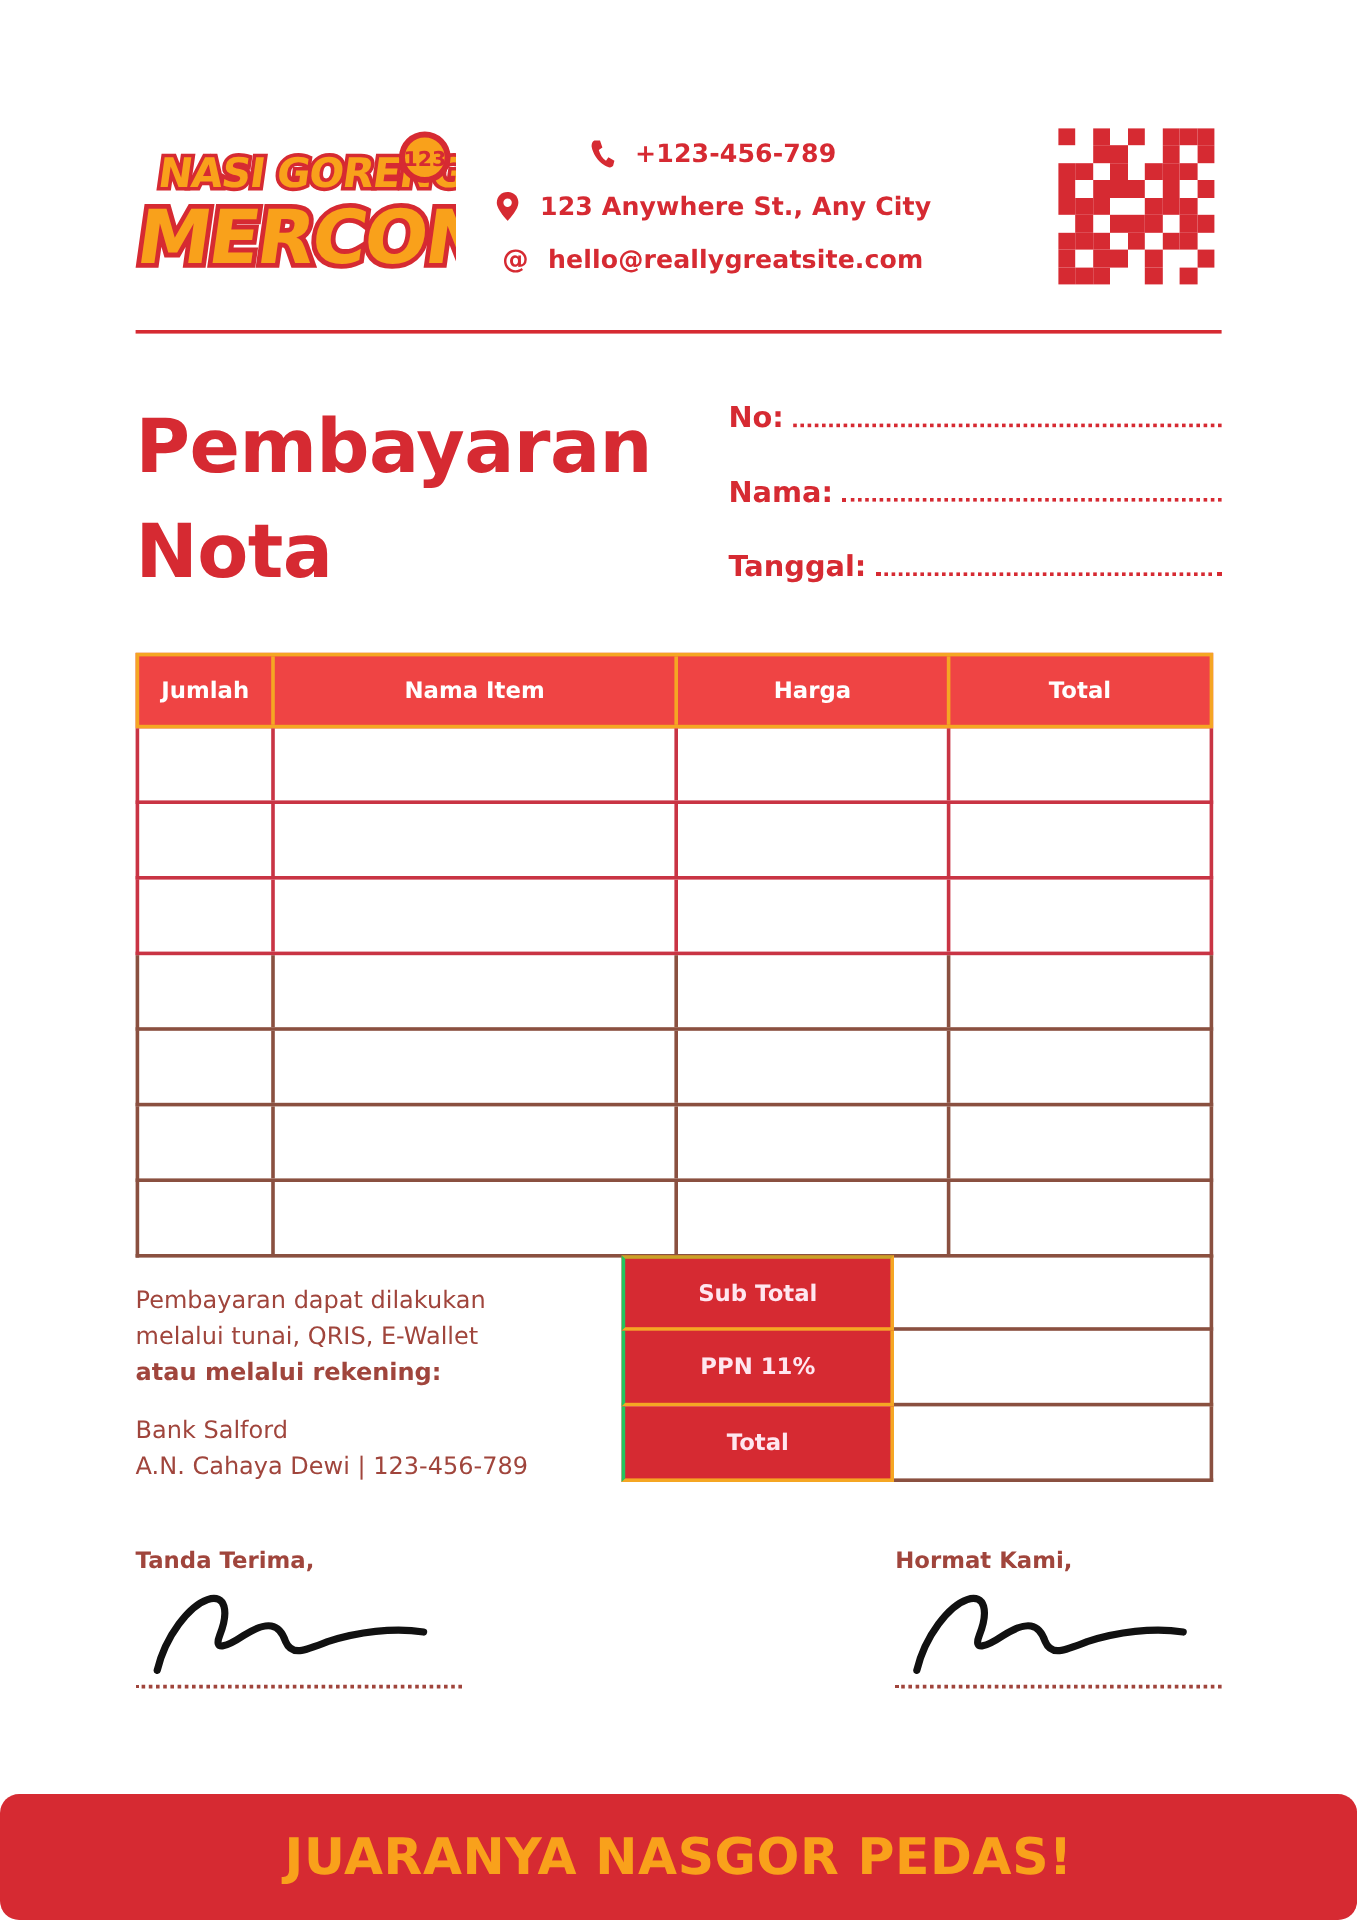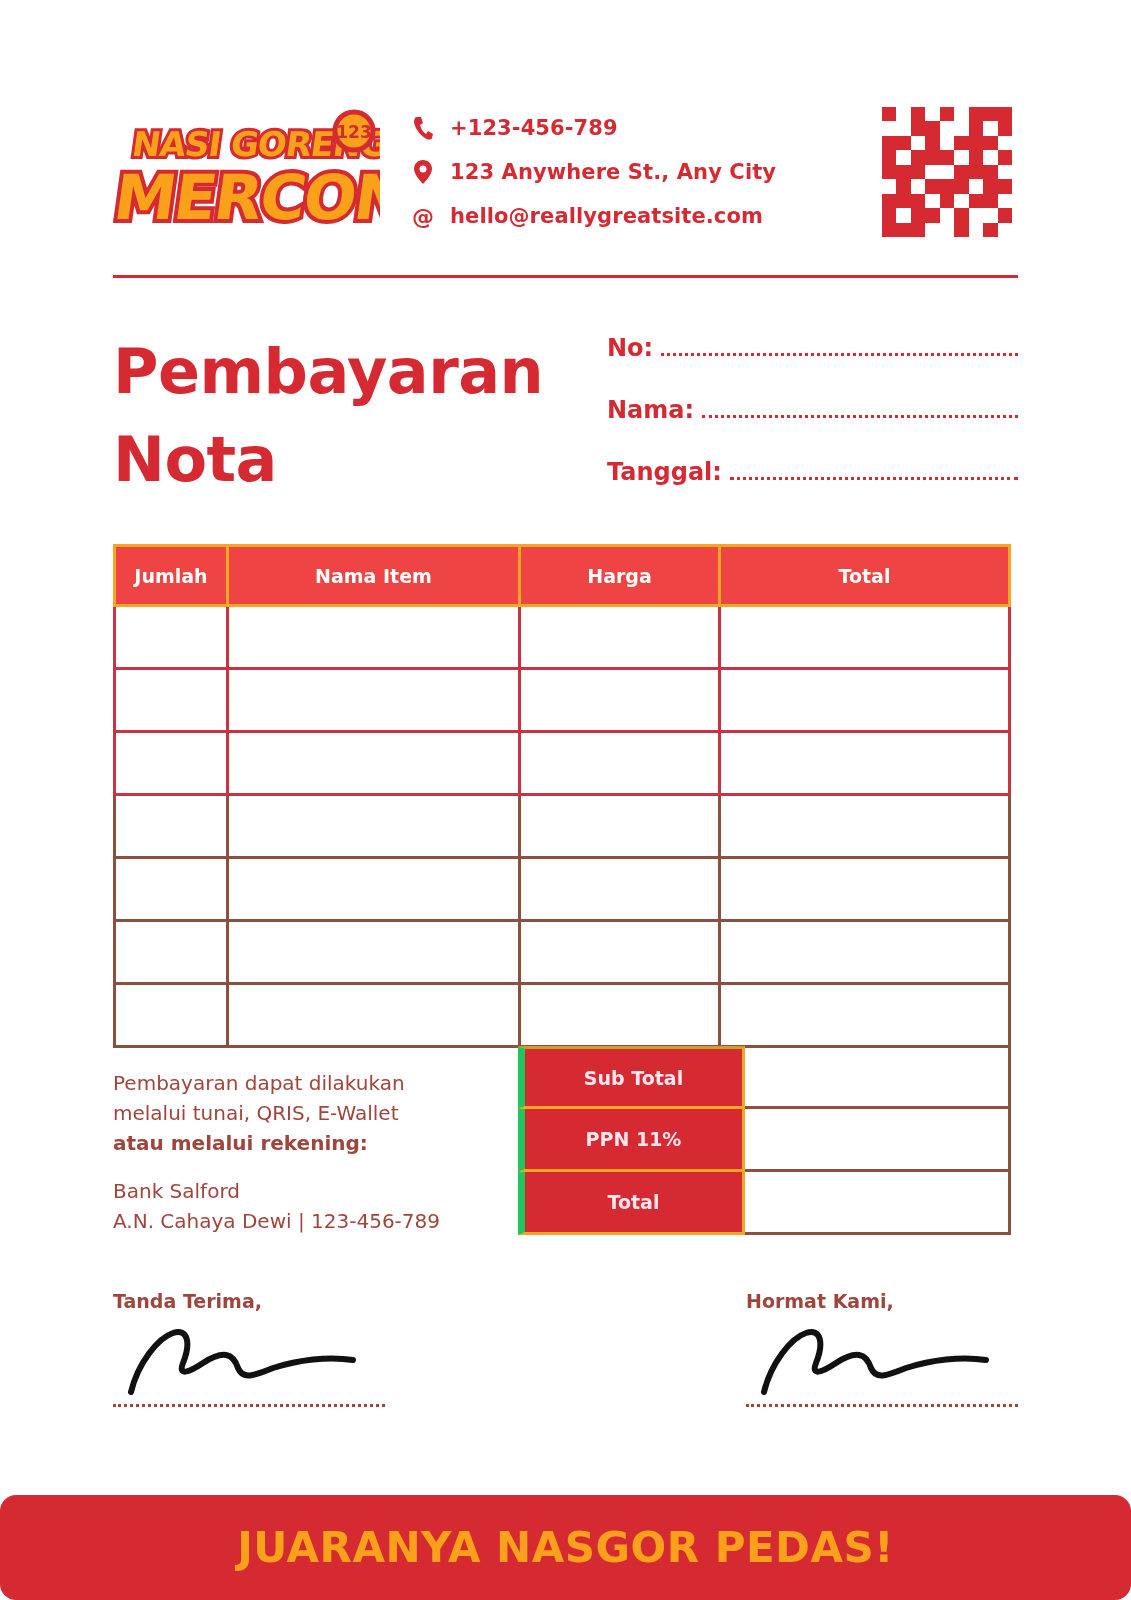--- a/index.html
+++ b/index.html
@@ -1,21 +1,21 @@
 <!DOCTYPE html>
 <html><head>
 <meta charset="utf-8">
 <style>
   * { box-sizing: border-box; margin: 0; padding: 0; }
   html, body { width: 1131px; height: 1600px; background: #ffffff; overflow: hidden; }
   body { position: relative; font-family: "DejaVu Sans", "Liberation Sans", sans-serif; color: #d62a32; }
 
   .logo { position: absolute; left: 108px; top: 104px; width: 272px; height: 130px; }
   .contact { position: absolute; left: 410px; top: 106px; }
-  .contact-row { display: flex; align-items: center; height: 44px; }
+  .contact-row { display: flex; align-items: center; height: 44px; justify-content: center; }
   .contact-icon { width: 26px; height: 26px; display: flex; align-items: center; justify-content: center; margin-right: 14px; }
   .contact-text { font-size: 21px; font-weight: bold; color: #d62a32; letter-spacing: 0.1px; }
 
   .qr { position: absolute; left: 882px; top: 107px; width: 130px; height: 130px; display: grid; grid-template-columns: repeat(9, 1fr); grid-template-rows: repeat(9, 1fr); }
   .qr span { display: block; }
   .qr .on { background: #d62a32; }
 
   .divider { position: absolute; left: 113px; top: 275px; width: 905px; height: 3px; background: #d62a32; }
 
   .title { position: absolute; left: 113px; top: 328px; font-size: 62px; font-weight: bold; line-height: 88px; color: #d62a32; letter-spacing: -0.5px; }
@@ -23,34 +23,34 @@
   .fields { position: absolute; left: 607px; top: 322px; width: 411px; }
   .field { display: flex; align-items: flex-end; height: 62px; }
   .field-label { font-size: 24px; font-weight: bold; color: #d62a32; white-space: nowrap; margin-right: 8px; }
   .field-dots { flex: 1; border-bottom: 3px dotted #d62a32; margin-bottom: 6px; height: 1px; }
   .field:first-child { height: 40px; }
 
   .table { position: absolute; left: 113px; top: 544px; width: 898px; }
   .thead { display: flex; height: 63px; background: #ef4444; border: 3px solid #f5a623; }
   .th { display: flex; align-items: center; justify-content: center; color: #ffffff; font-size: 19px; font-weight: bold; border-right: 3px solid #f5a623; }
   .th:last-child { border-right: none; }
-  .c1 { width: 113px; } .c2 { width: 292px; } .c3 { width: 200px; } .c4 { flex: 1; }
+  .c1 { width: 113px; } .c2 { width: 336px; } .c3 { width: 227px; } .c4 { flex: 1; }
   .trow { display: flex; height: 63px; border-left: 3px solid #c93444; border-right: 3px solid #c93444; border-bottom: 3px solid #c93444; }
   .trow.brown { border-color: #8a5040; }
   .td { border-right: 3px solid #c93444; }
   .trow.brown .td { border-right-color: #8a5040; }
   .td:last-child { border-right: none; }
 
   .payment { position: absolute; left: 113px; top: 1068px; font-size: 20px; color: #a0453c; line-height: 30px; }
   .payment .bold { font-weight: bold; }
   .payment .gap { height: 18px; }
 
   .summary { position: absolute; left: 518px; top: 1046px; width: 493px; }
   .srow { display: flex; height: 63px; }
-  .slabel { width: 227px; background: #d62a32; color: #ffe6ef; font-size: 19px; font-weight: bold; display: flex; align-items: center; justify-content: center; border-left: 7px solid #22c55e; border-right: 3px solid #f5a623; border-bottom: 3px solid #f5a623; }
+  .slabel { width: 227px; background: #d62a32; color: #ffe6ef; font-size: 19px; font-weight: bold; display: flex; align-items: center; justify-content: center; border-left: 3px solid #22c55e; border-right: 3px solid #f5a623; border-bottom: 3px solid #f5a623; }
   .srow:first-child .slabel { border-top: 3px solid #c9a227; }
   .sval { flex: 1; border-right: 3px solid #8a5040; border-bottom: 3px solid #8a5040; }
 
   .sign { position: absolute; top: 1290px; width: 272px; }
   .sign-left { left: 113px; }
   .sign-right { left: 746px; }
   .sign-label { font-size: 19px; font-weight: bold; color: #a0453c; }
   .sign-svg { display: block; margin-top: 6px; width: 250px; height: 82px; }
   .sign-line { border-bottom: 3px dotted #a0453c; margin-top: 4px; width: 272px; }
 

